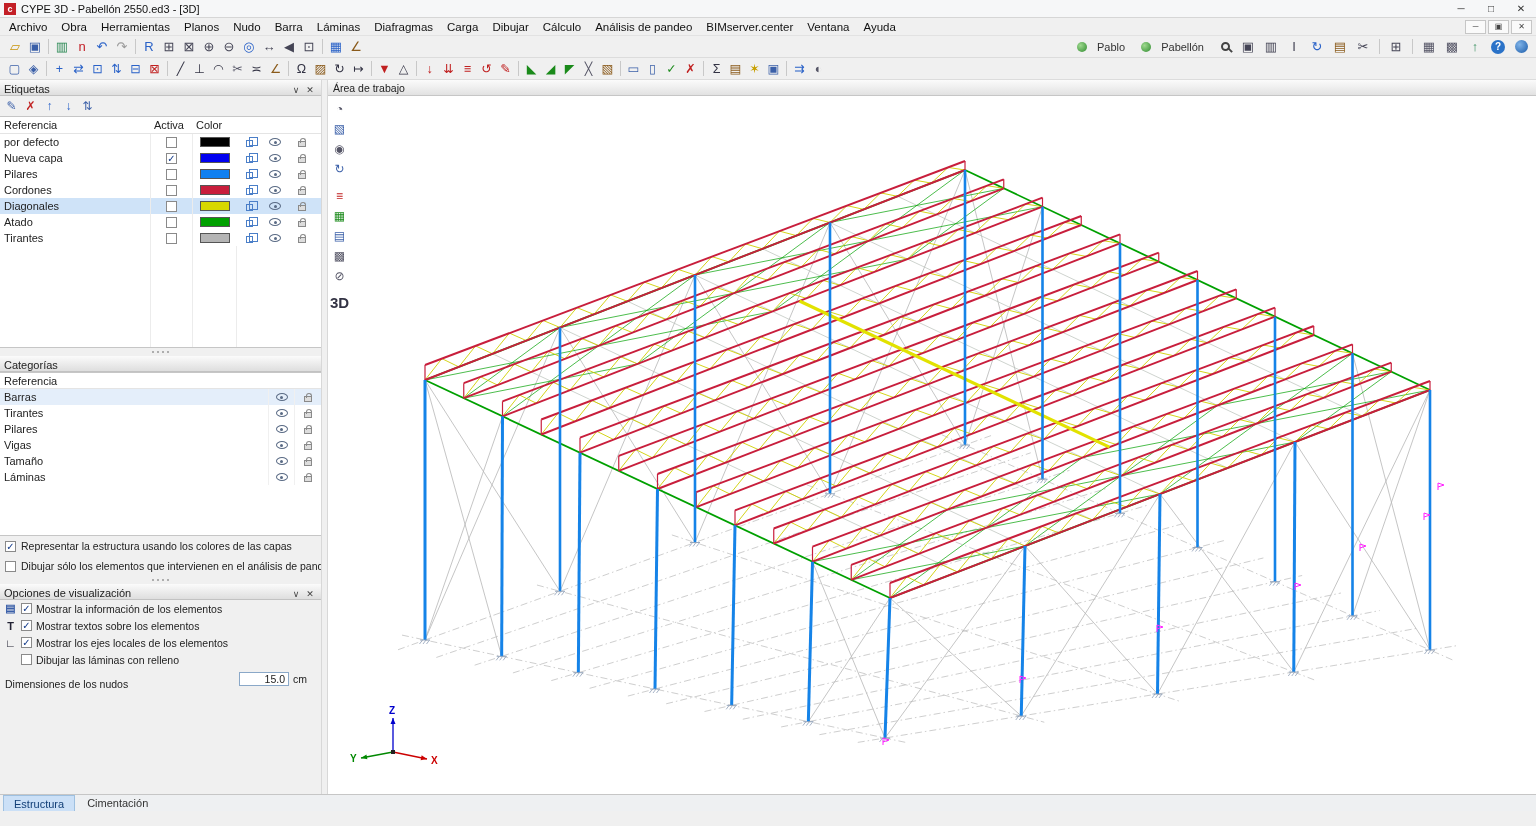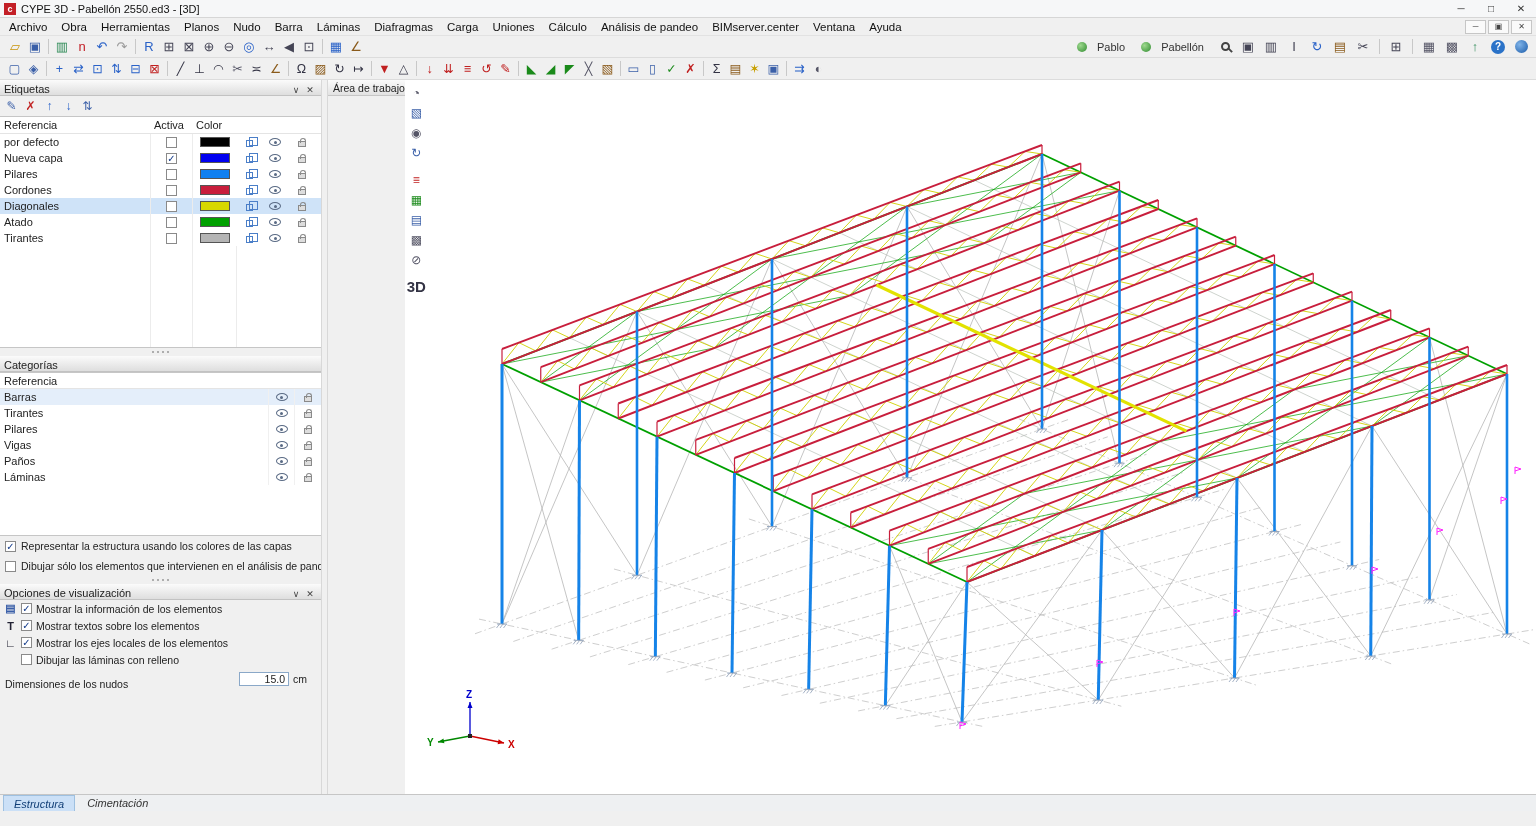--- a/index.html
+++ b/index.html
@@ -72,30 +72,30 @@
   .checkline { height:20px; display:flex; align-items:center; gap:5px; padding-left:5px; font-size:10.5px; white-space:nowrap; overflow:hidden; }
   .visrow { height:17px; display:flex; align-items:center; gap:4px; padding-left:4px; font-size:10.5px; white-space:nowrap; overflow:hidden; }
   .visicon { width:13px; text-align:center; font-size:11px; font-weight:bold; flex:0 0 auto; }
   .fieldrow { height:22px; display:flex; align-items:center; padding:0 8px 0 5px; font-size:10.5px; }
   .fieldlabel { flex:1;margin-top:10px; }
   .numbox { width:50px; height:14px; border:1px solid #8aa8c8; background:#fff; text-align:right; padding:0 3px; font-size:10.5px; line-height:12px; margin-right:4px; }
   .unit { width:20px; }
 
   .splitter { width:7px; background:#f0f0f0; border-left:1px solid #d8d8d8; border-right:1px solid #d8d8d8; }
 
-  .viewport { flex:1; display:flex; flex-direction:row; min-width:0; }
+  .viewport { flex:1; display:flex; flex-direction:column; min-width:0; }
   .vp-title { height:16px; background:linear-gradient(#fbfbfb,#e2e2e2); border-bottom:1px solid #c6c6c6; display:flex; align-items:center; padding-left:5px; font-size:10.5px; color:#222; }
   .vp-body { flex:1; position:relative; background:#fff; overflow:hidden; }
   .scene { position:absolute; left:0; top:0; }
   .vp-tools { position:absolute; left:3px; top:4px; display:flex; flex-direction:column; gap:3px; z-index:2; }
   .vpt { width:17px; height:17px; display:flex; align-items:center; justify-content:center; font-size:12px; }
   .vpt.gap { margin-top:7px; }
   .vpt.txt { font-size:15px; font-weight:bold; }
 
-  .tabsrow { height:17px; background:#eef0f2; border-top:1px solid #c6c6c6; display:flex; align-items:flex-end; padding-left:3px;font-style:italic; }
+  .tabsrow { height:17px; background:#eef0f2; border-top:1px solid #c6c6c6; display:flex; align-items:flex-end; padding-left:3px; }
   .tab { height:16px; display:flex; align-items:center; padding:0 10px; font-size:11px; margin-right:2px; color:#333; }
   .tab.active { background:#cbe0f7; border:1px solid #9ec0e0; border-bottom:none; color:#123f77; }
   .statusbar { height:15px; background:#f0f0f0; border-top:1px solid #d8d8d8; display:flex; align-items:center; padding-left:6px; font-size:10.5px; color:#222; }
 </style>
 </head>
 <body>
 
 <div class="app">
 
   <div class="titlebar">
@@ -111,21 +111,21 @@
   <div class="menubar" id="menubar">
       <div class="menuitem">Archivo</div>
       <div class="menuitem">Obra</div>
       <div class="menuitem">Herramientas</div>
       <div class="menuitem">Planos</div>
       <div class="menuitem">Nudo</div>
       <div class="menuitem">Barra</div>
       <div class="menuitem">Láminas</div>
       <div class="menuitem">Diafragmas</div>
       <div class="menuitem">Carga</div>
-      <div class="menuitem">Uniones</div>
+      <div class="menuitem">Dibujar</div>
       <div class="menuitem">Cálculo</div>
       <div class="menuitem">Análisis de pandeo</div>
       <div class="menuitem">BIMserver.center</div>
       <div class="menuitem">Ventana</div>
       <div class="menuitem">Ayuda</div>
       <div class="childcontrols">
         <div class="childbtn">─</div>
         <div class="childbtn">▣</div>
         <div class="childbtn">✕</div>
       </div>
@@ -439,21 +439,21 @@
           <div class="crow">
             <div class="t1">Vigas</div>
             <div class="ticn">
               <span class="eye"></span>
             </div>
             <div class="ticn">
               <span class="lock"></span>
             </div>
           </div>
           <div class="crow">
-            <div class="t1">Paños</div>
+            <div class="t1">Tamaño</div>
             <div class="ticn">
               <span class="eye"></span>
             </div>
             <div class="ticn">
               <span class="lock"></span>
             </div>
           </div>
           <div class="crow">
             <div class="t1">Láminas</div>
             <div class="ticn">

